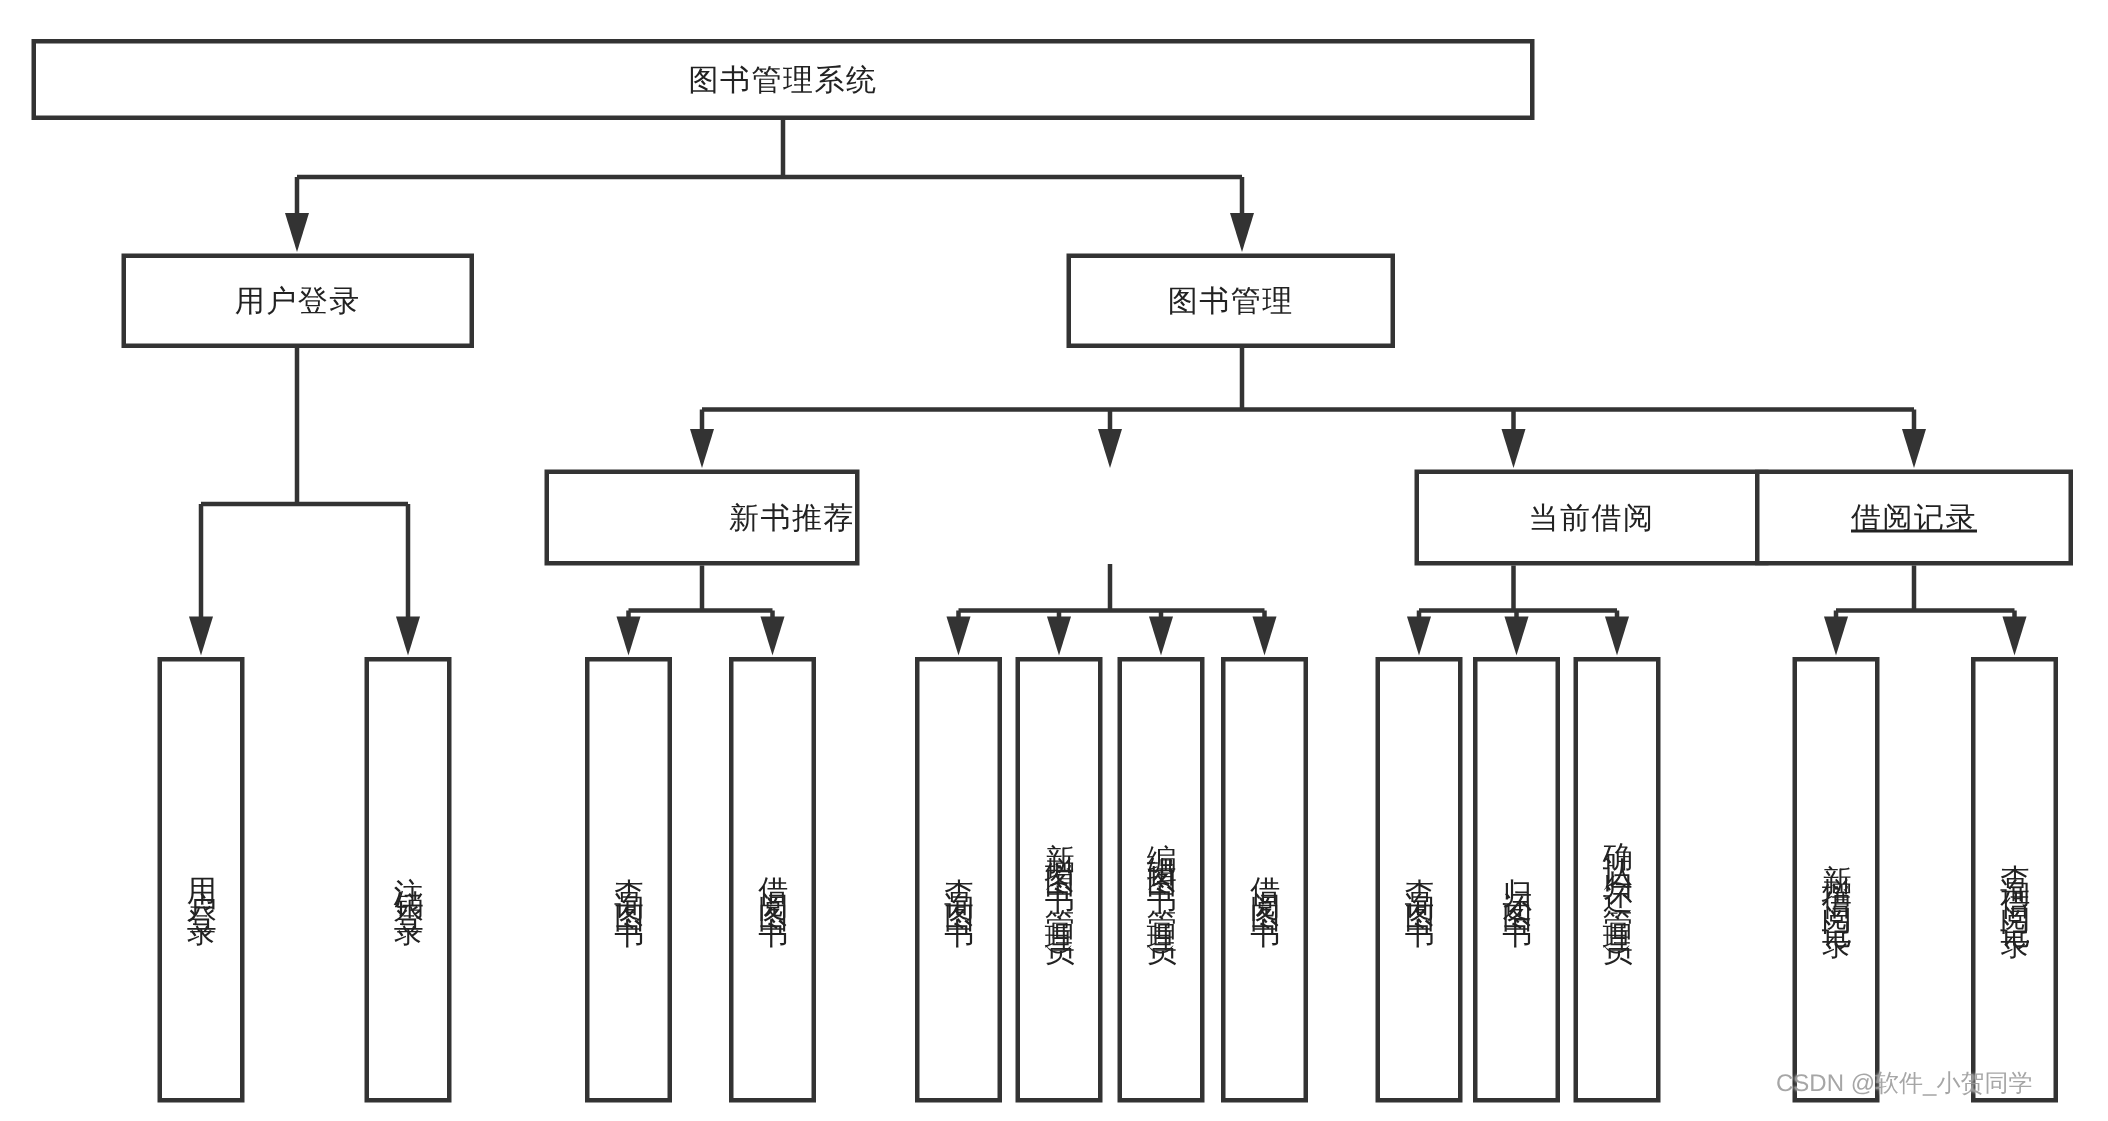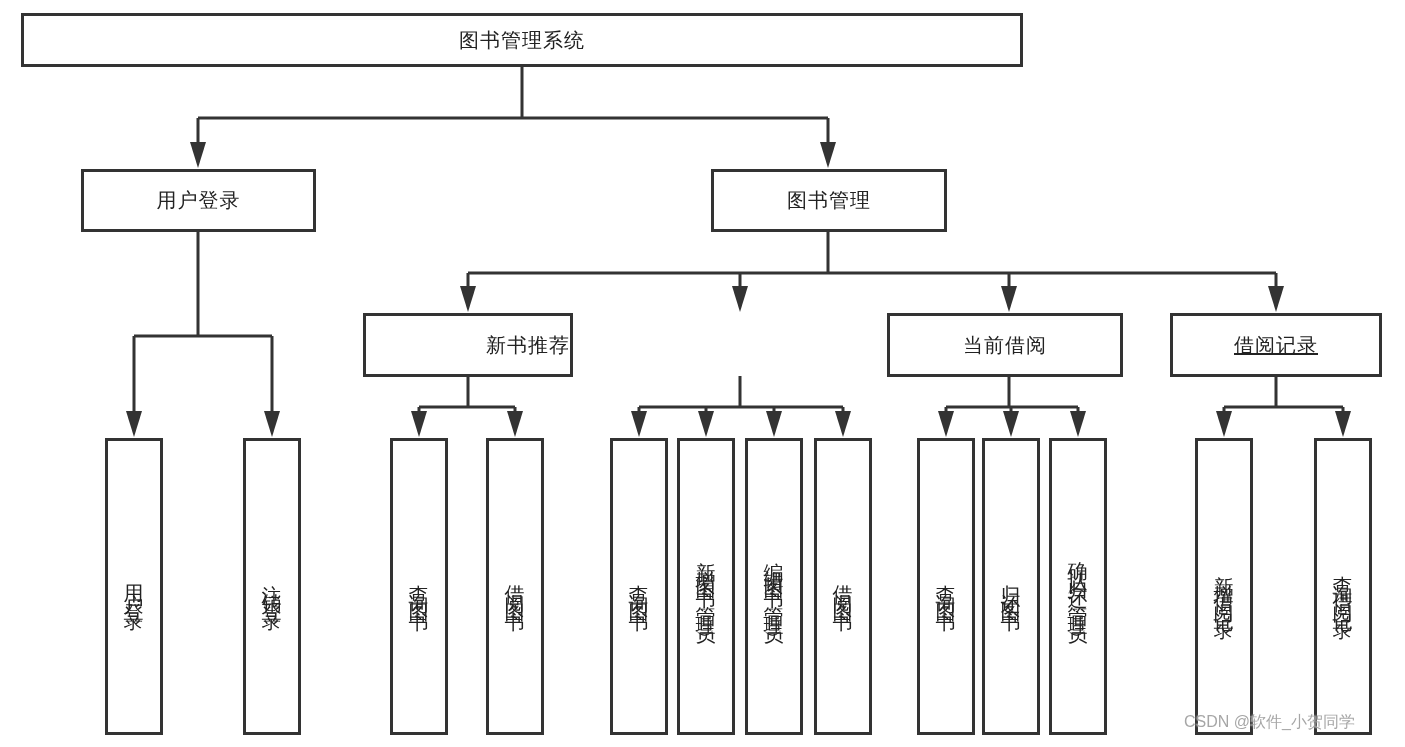--- a/index.html
+++ b/index.html
@@ -98,35 +98,35 @@
 
       <polygon points="938,411 954,411 946,437"></polygon>
       <polygon points="1003,411 1019,411 1011,437"></polygon>
       <polygon points="1070,411 1086,411 1078,437"></polygon>
 
       <polygon points="1216,411 1232,411 1224,437"></polygon>
       <polygon points="1335,411 1351,411 1343,437"></polygon>
     </g>
   </svg>
 
-  <div class="hbox" style="left:21px;top:13px;width:1002px;height:54px;">
+  <div class="hbox" style="left:21px;top:26px;width:1002px;height:54px;">
     <span>图书管理系统</span>
   </div>
 
   <div class="hbox" style="left:81px;top:169px;width:235px;height:63px;">
     <span>用户登录</span>
   </div>
-  <div class="hbox" style="left:711px;top:169px;width:236px;height:63px;">
+  <div class="hbox" style="left:711px;top:169px;width:219px;height:63px;">
     <span>图书管理</span>
   </div>
 
   <div class="hbox" style="left:363px;top:313px;width:210px;height:64px;justify-content:flex-end;">
     <span>新书推荐</span>
   </div>
-  <div class="hbox" style="left:887px;top:313px;width:236px;height:64px;">
+  <div class="hbox" style="left:943px;top:313px;width:236px;height:64px;">
     <span>当前借阅</span>
   </div>
   <div class="hbox" style="left:1170px;top:313px;width:212px;height:64px;text-decoration:underline;">
     <span>借阅记录</span>
   </div>
 
   <div class="vbox" style="left:105px;top:438px;width:58px;height:297px;">
     <span class="vlabel">用户登录</span>
   </div>
   <div class="vbox" style="left:243px;top:438px;width:58px;height:297px;">

